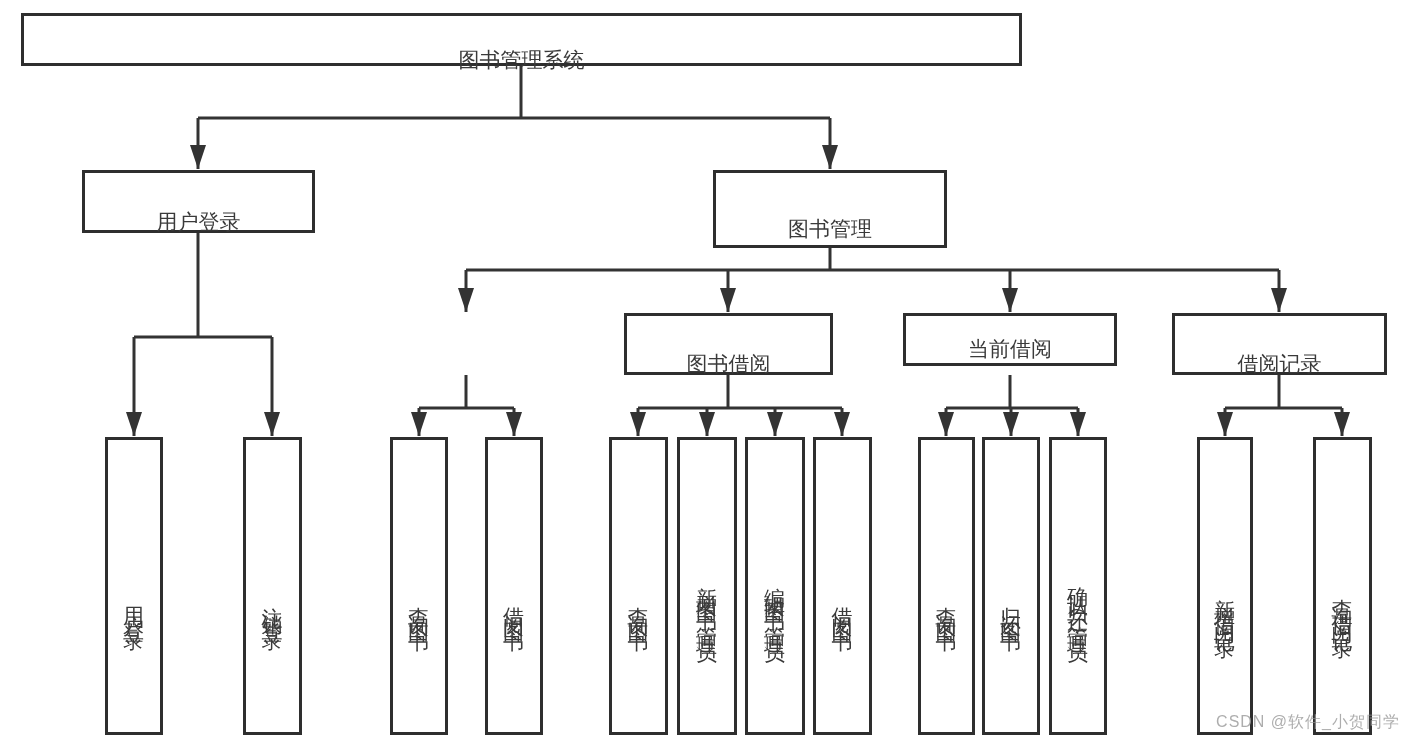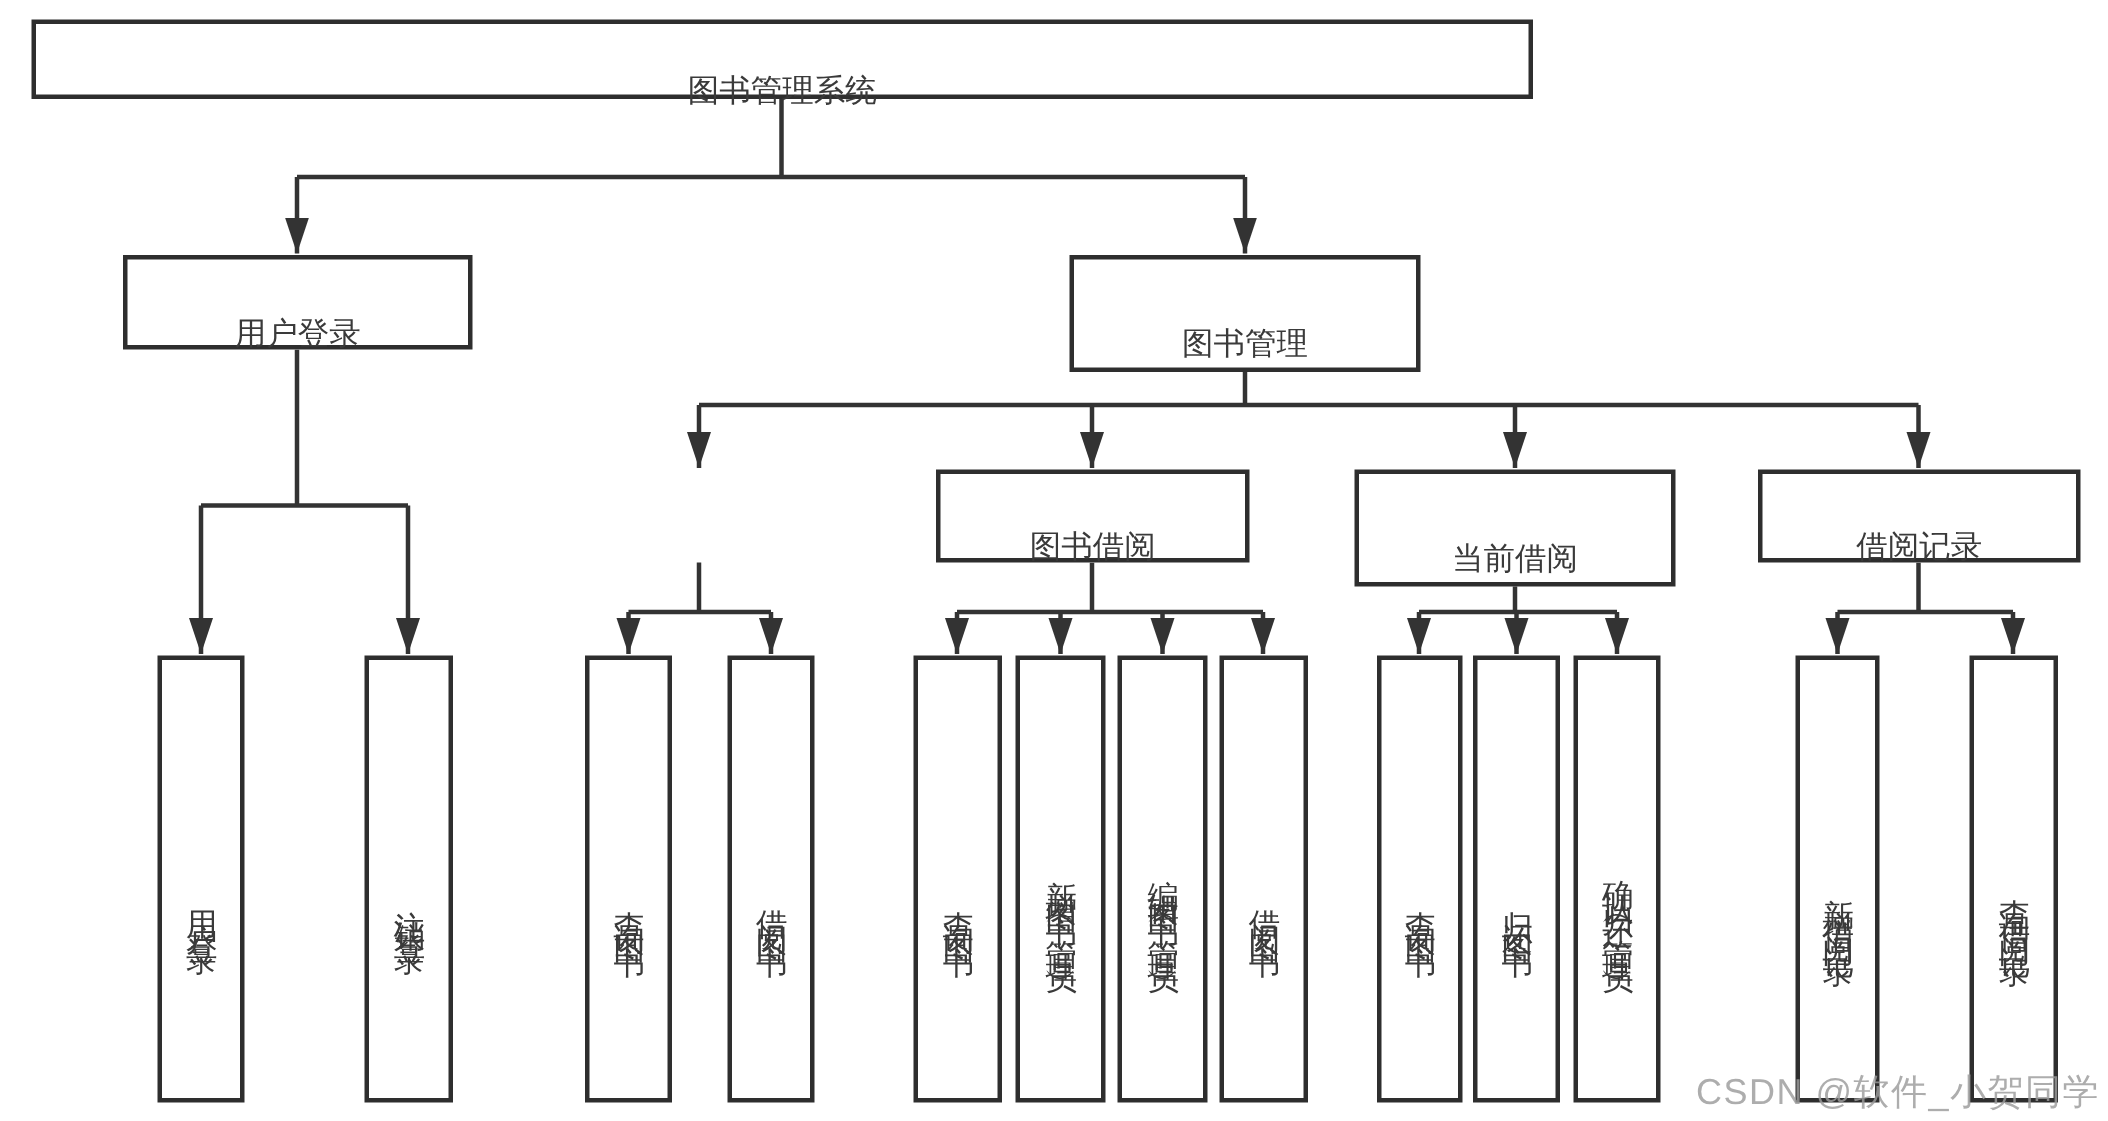--- a/index.html
+++ b/index.html
@@ -42,21 +42,21 @@
     text-orientation: mixed;
     letter-spacing: 8px;
     line-height: 1.0;
     white-space: nowrap;
   }
   .watermark {
     position: absolute;
     top: 712px;
     right: 5px;
     z-index: 3;
-    font-size: 24px;
+    font-size: 16px;
     letter-spacing: 1px;
     color: var(--watermark, #9c9c9c);
     opacity: 0.82;
   }
 </style>
 </head>
 <body>
 
 <div class="canvas">
 
@@ -117,21 +117,21 @@
   <div class="node" style="left:82px; top:170px; width:233px; height:63px;">
     <span class="lbl">用户登录</span>
   </div>
   <div class="node" style="left:713px; top:170px; width:234px; height:78px;">
     <span class="lbl">图书管理</span>
   </div>
 
   <div class="node" style="left:624px; top:313px; width:209px; height:62px;justify-content:center;">
     <span class="lbl">图书借阅</span>
   </div>
-  <div class="node" style="left:903px; top:313px; width:214px; height:78px;">
+  <div class="node" style="left:903px; top:313px; width:214px; height:53px;align-items:flex-end;">
     <span class="lbl">当前借阅</span>
   </div>
   <div class="node" style="left:1172px; top:313px; width:215px; height:62px;">
     <span class="lbl">借阅记录</span>
   </div>
 
   <div class="node v" style="left:105px; top:437px; width:58px; height:298px;">
     <span class="lbl">用户登录</span>
   </div>
   <div class="node v" style="left:243px; top:437px; width:59px; height:298px;">

